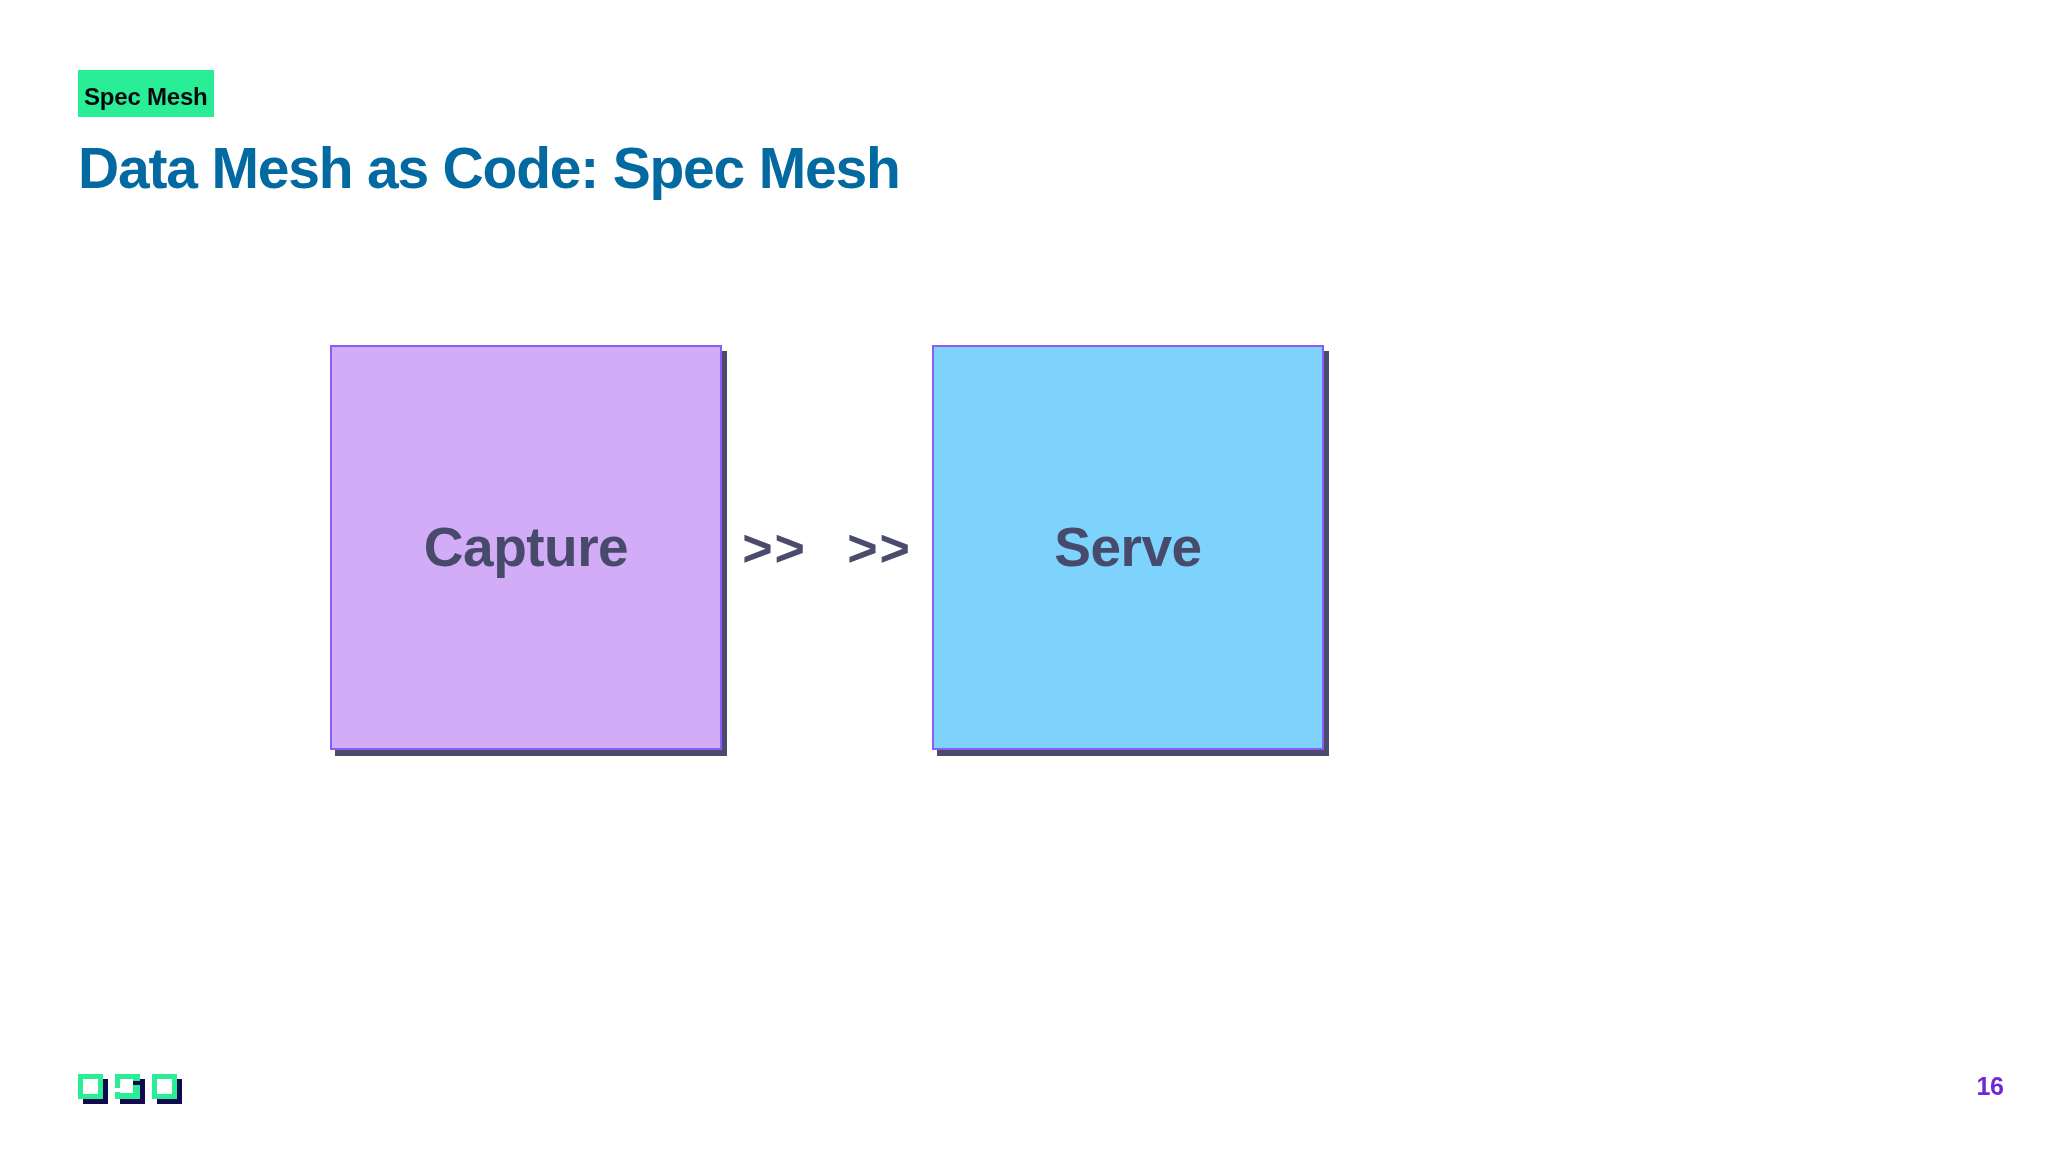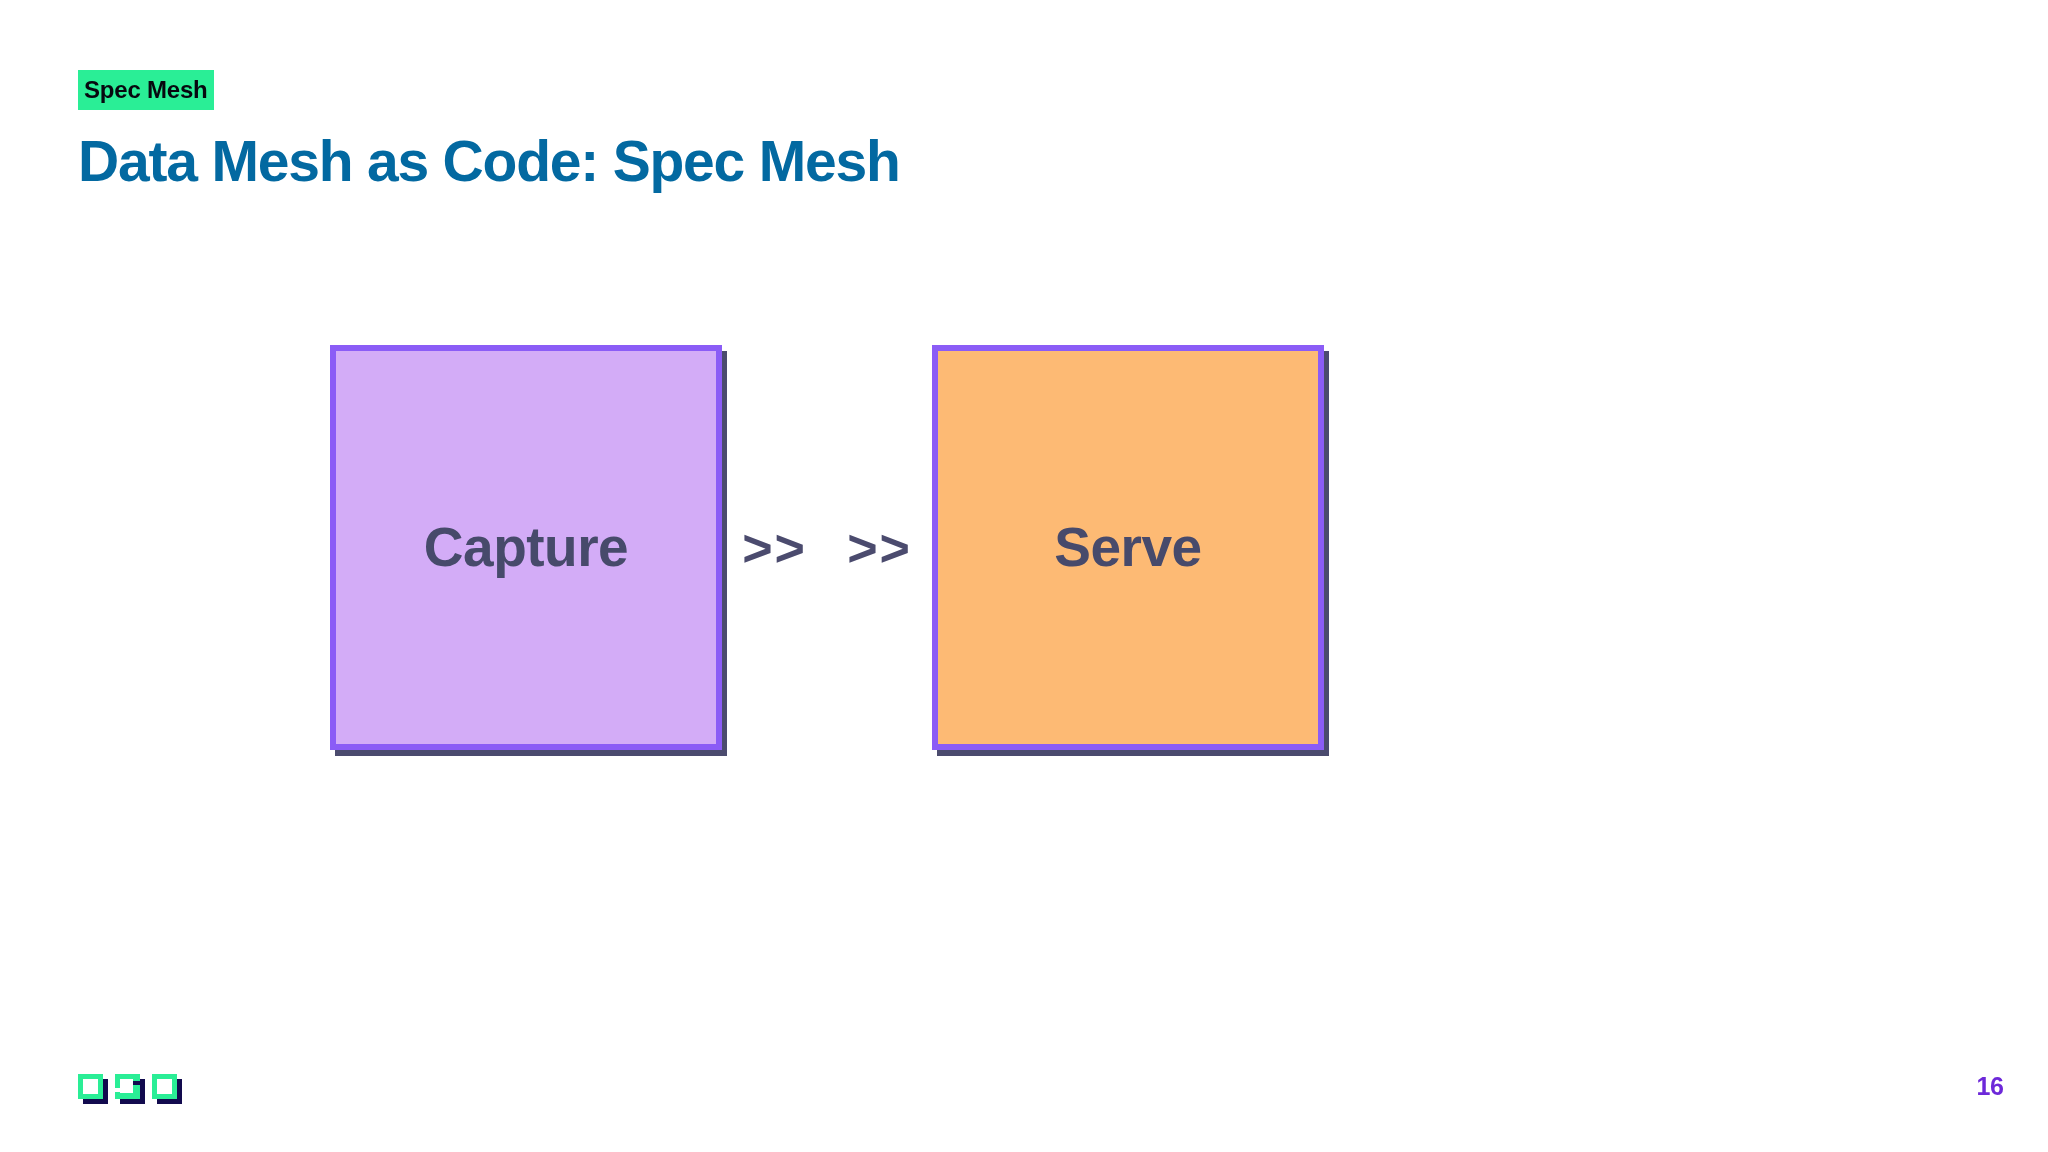--- a/index.html
+++ b/index.html
@@ -27,21 +27,21 @@
     top: 70px;
     width: 1700px;
   }
   #eyebrow {
     display: inline-block;
     background: #2AEE96;
     color: #07080F;
     font-size: 24px;
     font-weight: bold;
     line-height: 1.0;
-    padding: 8px 6px 8px 6px;
+    padding: 15px 6px 8px 6px;
     letter-spacing: -0.2px;
     white-space: nowrap;
   }
   #slide-title {
     margin: 22px 0 0 0;
     color: #0369a1;
     font-size: 57px;
     font-weight: bold;
     letter-spacing: -1.2px;
     line-height: 1.05;
@@ -55,29 +55,29 @@
     top: 345px;
     display: flex;
     flex-direction: row;
     align-items: center;
   }
   .stage-box {
     position: relative;
     width: 392px;
     height: 405px;
     box-sizing: border-box;
-    border: 6px solid #8b5cf6;
+    border: 2px solid #8b5cf6;
     display: flex;
     align-items: center;
     justify-content: center;
     box-shadow: 5px 6px 0 0 #4B4B6E;
   }
   .stage-box.capture   { background: #D3ACF7; }
   .stage-box.provision { background: #2AEE96; }
-  .stage-box.serve     { background: #fdba74; }
+  .stage-box.serve     { background: #7dd3fc; }
 
   .stage-label {
     color: #474A6B;
     font-size: 55px;
     font-weight: bold;
     letter-spacing: -0.5px;
     line-height: 1;
     white-space: nowrap;
   }
 

